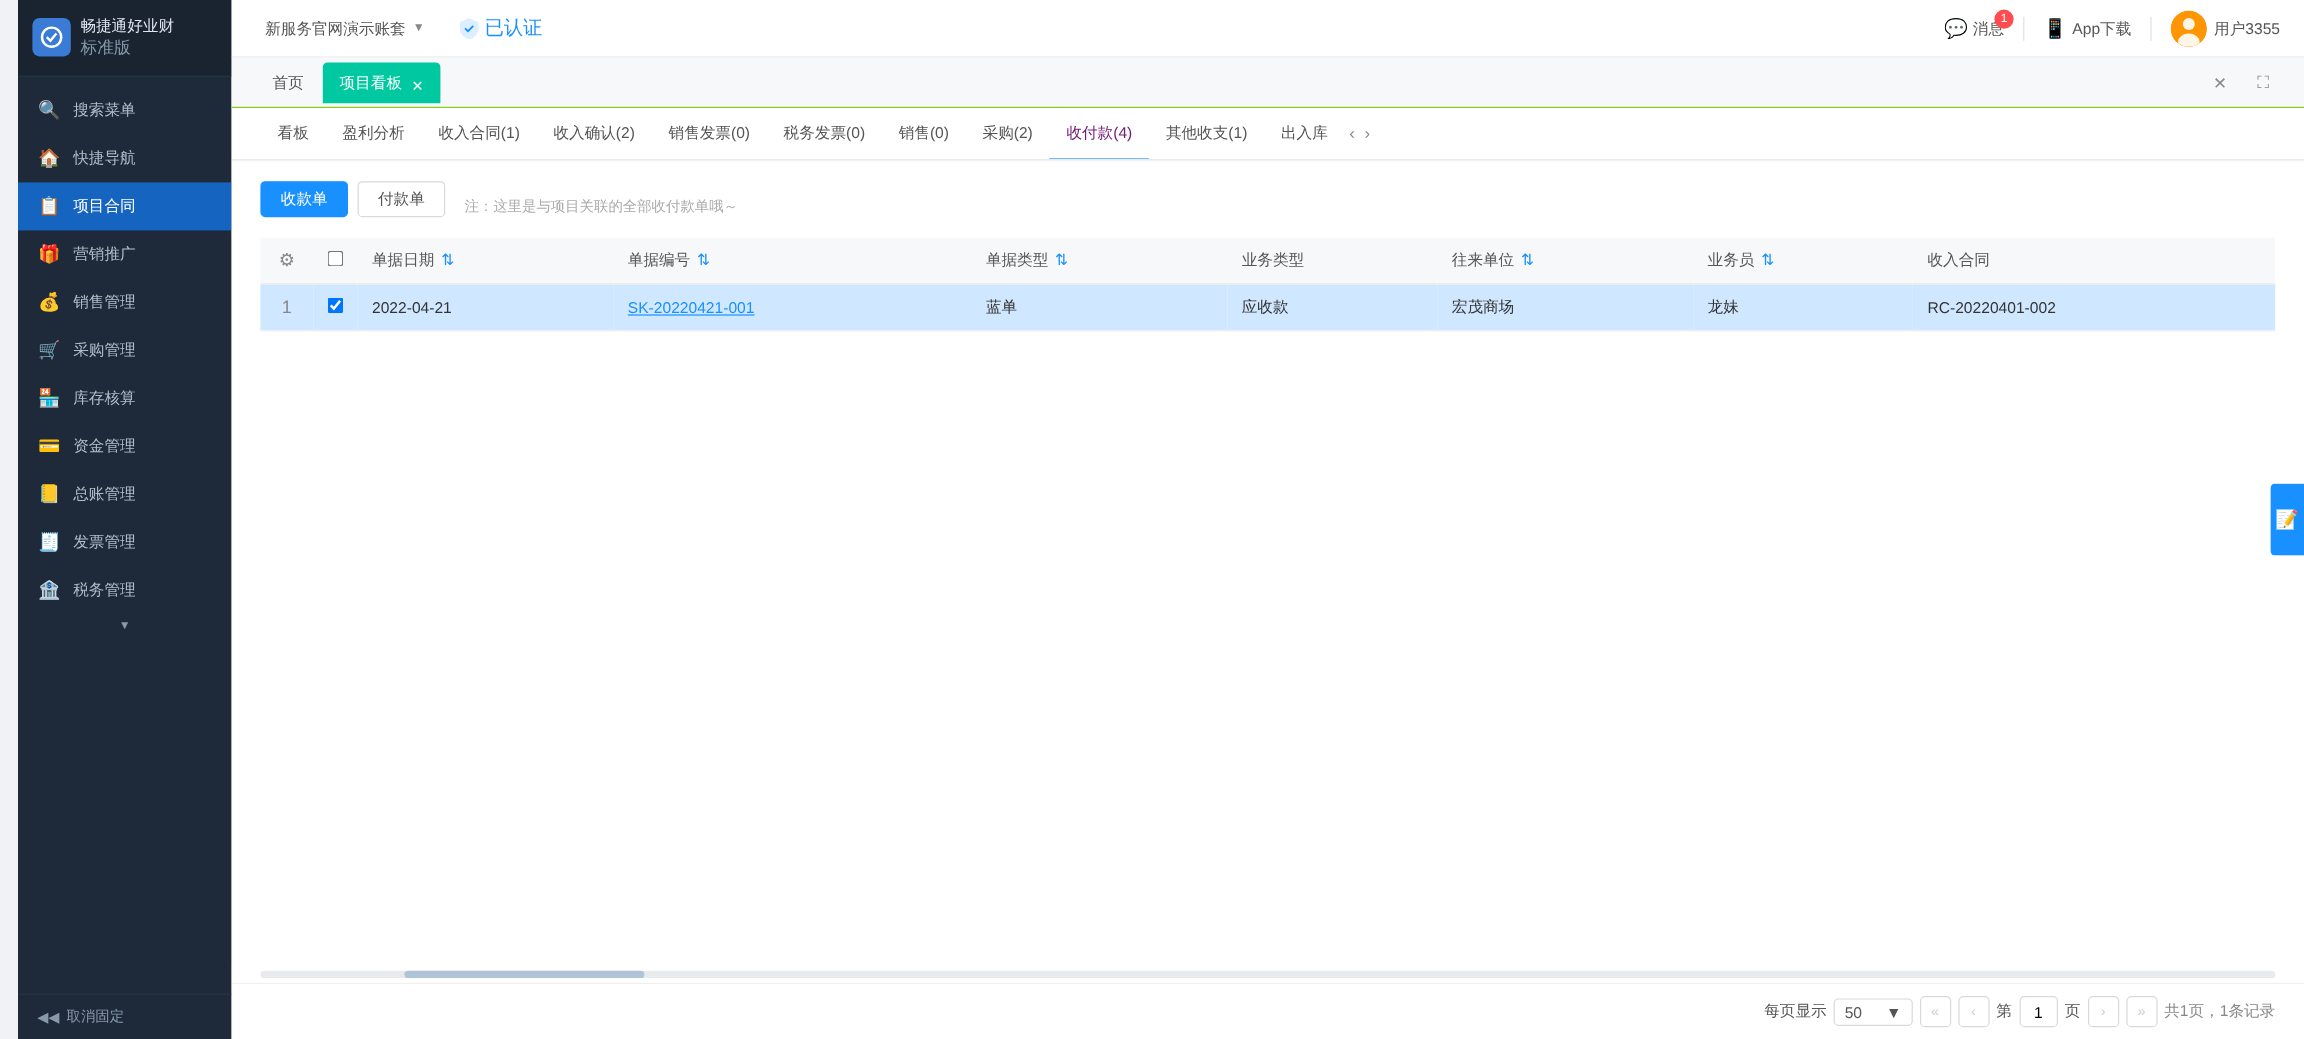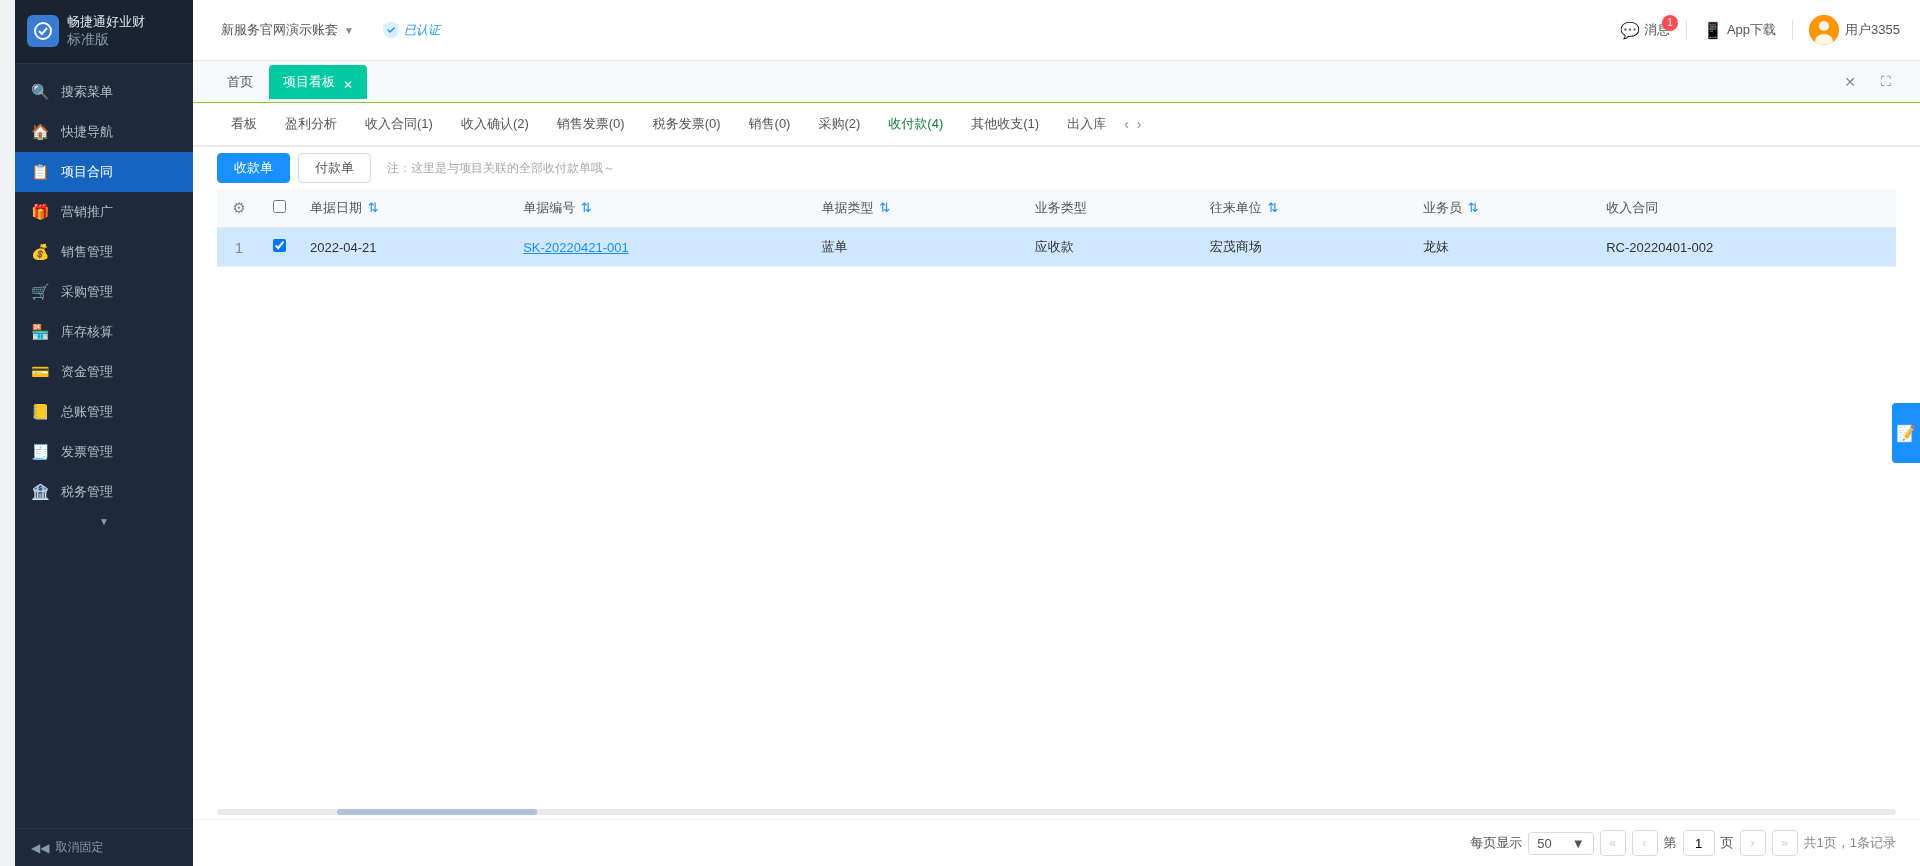--- a/index.html
+++ b/index.html
@@ -96,21 +96,21 @@
       flex-direction: column;
       background: #fff;
       overflow: hidden;
     }
 
     
     .topbar {
       display: flex;
       align-items: center;
       padding: 0 20px;
-      height: 61px;
+      height: 48px;
       background: #fff;
       border-bottom: 1px solid #e8eaed;
     }
     .topbar-left {
       display: flex;
       align-items: center;
       flex: 1;
     }
     .workspace-selector {
       display: flex;
@@ -124,22 +124,21 @@
     .workspace-chevron {
       margin-left: 6px;
       color: #888;
       font-size: 10px;
     }
     .certified-badge {
       display: flex;
       align-items: center;
       margin-left: 20px;
       color: #1890ff;
-      font-size: 12px;
-      font-style: italic;
+      font-size: 16px;
     }
     .certified-icon {
       width: 18px;
       height: 18px;
       margin-right: 4px;
       color: #1890ff;
     }
     .topbar-right {
       display: flex;
       align-items: center;
@@ -303,36 +302,36 @@
     .sub-nav-item {
       padding: 12px 14px;
       font-size: 13px;
       color: #555;
       cursor: pointer;
       white-space: nowrap;
       border-bottom: 2px solid transparent;
       margin-bottom: -2px;
     }
     .sub-nav-item.active {
-      color: #15803d;
+      color: #701a75;
       border-bottom: 2px solid #1890ff;
       font-weight: 500;
     }
     .sub-nav-arrow {
       padding: 8px 4px;
       cursor: pointer;
       color: #888;
       font-size: 14px;
     }
 
     
     .filter-bar {
       display: flex;
-      align-items: center;
-      padding: 6px 24px;
+      align-items: flex-end;
+      padding: 17px 24px;
       background: #fff;
       gap: 8px;
     }
     .filter-btn {
       padding: 5px 16px;
       border-radius: 4px;
       font-size: 13px;
       cursor: pointer;
       border: 1px solid transparent;
     }

